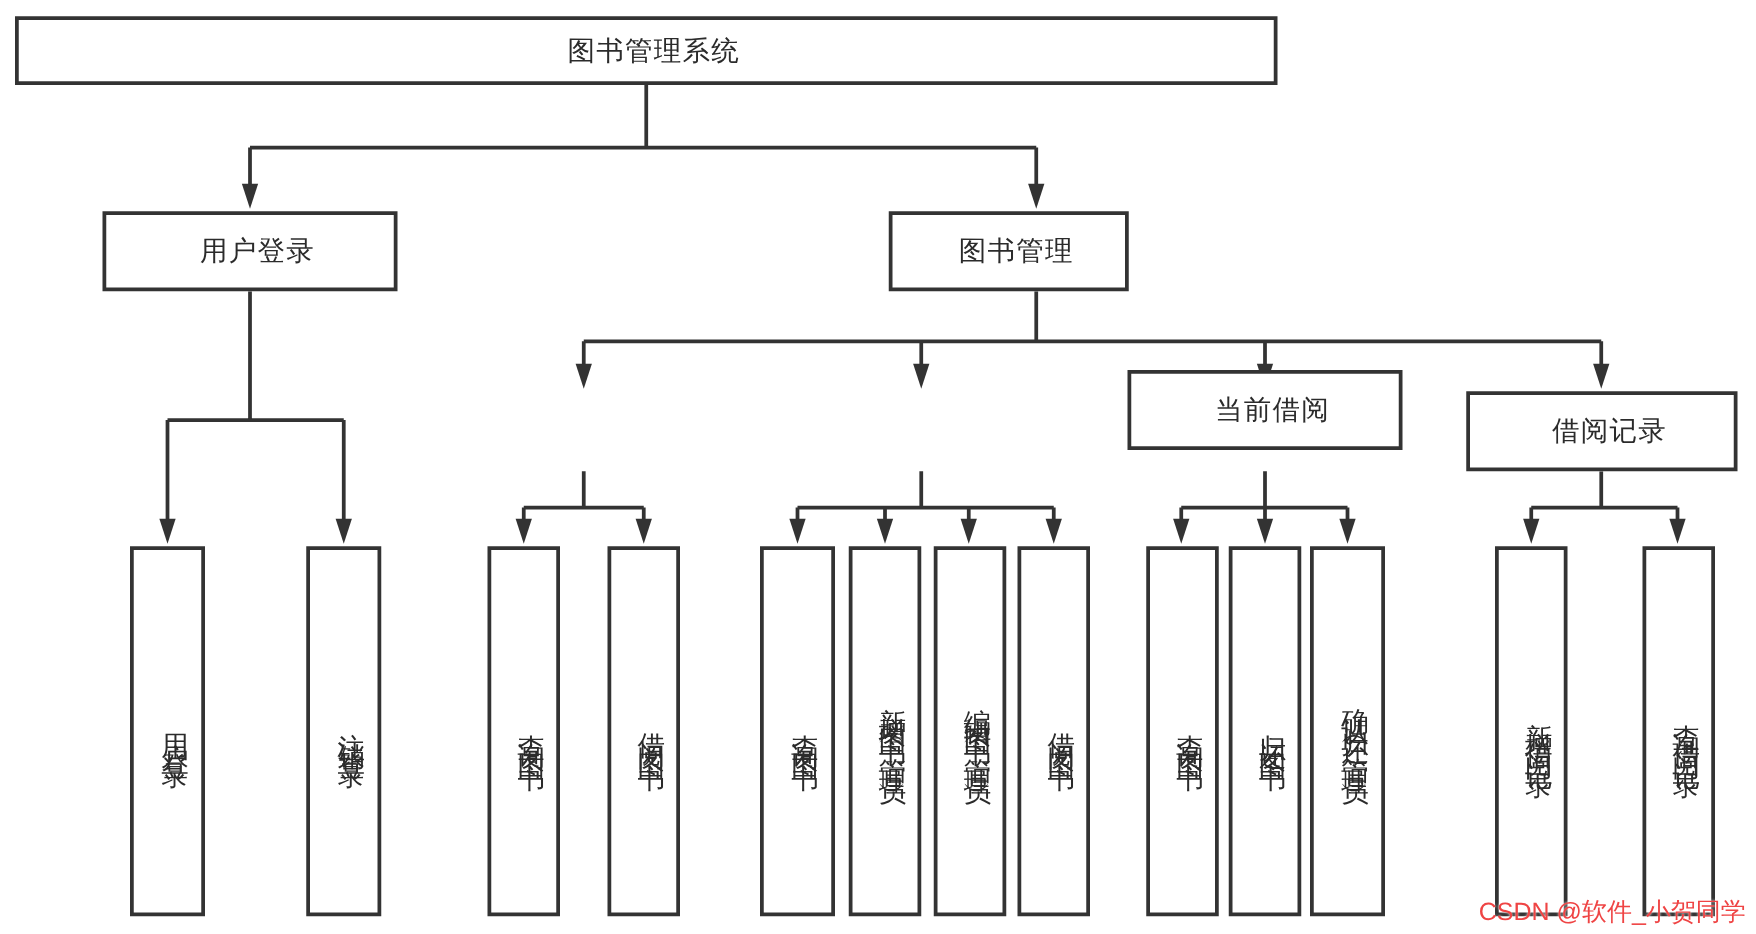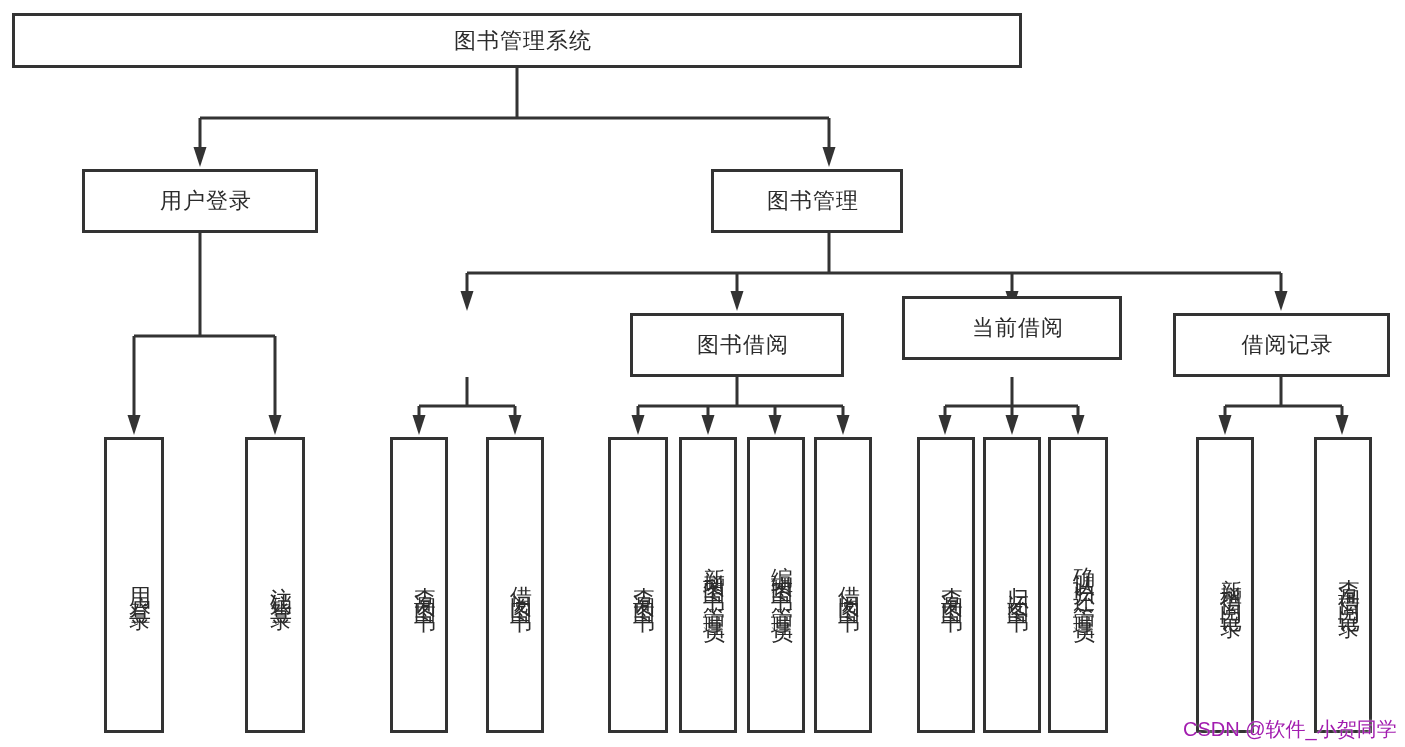--- a/index.html
+++ b/index.html
@@ -17,21 +17,21 @@
   .hlabel {
     font-size:22px; color:#2b2b2b; letter-spacing:1px; white-space:nowrap;
   }
   .vlabel {
     writing-mode:vertical-lr; text-orientation:upright;
     font-size:22px; color:#2b2b2b; letter-spacing:8px; line-height:1;
     max-height:100%;
   }
   .watermark {
     position:absolute; left:1183px; top:716px; z-index:3;
-    font-size:20px; color:#a21caf; white-space:nowrap;
+    font-size:20px; color:#ef4444; white-space:nowrap;
     text-shadow:0 0 2px #ffffff;
   }
 </style>
 </head>
 <body>
 
 <div class="canvas">
 
   <svg class="connectors" width="1405" height="747" viewBox="0 0 1405 747">
     <path fill="none" stroke="#333333" stroke-width="3" d="
@@ -67,23 +67,20 @@
     <span class="hlabel">图书管理系统</span>
   </div>
 
   <div class="box" style="left:82px;top:169px;width:236px;height:64px">
     <span class="hlabel">用户登录</span>
   </div>
   <div class="box" style="left:711px;top:169px;width:192px;height:64px">
     <span class="hlabel">图书管理</span>
   </div>
 
-  <div class="box" style="left:630px;top:313px;width:214px;height:64px">
-    <span class="hlabel">图书借阅</span>
-  </div>
   <div class="box" style="left:902px;top:296px;width:220px;height:64px">
     <span class="hlabel">当前借阅</span>
   </div>
   <div class="box" style="left:1173px;top:313px;width:217px;height:64px">
     <span class="hlabel">借阅记录</span>
   </div>
 
   <div class="box" style="left:104px;top:437px;width:60px;height:296px">
     <span class="vlabel">用户登录</span>
   </div>

